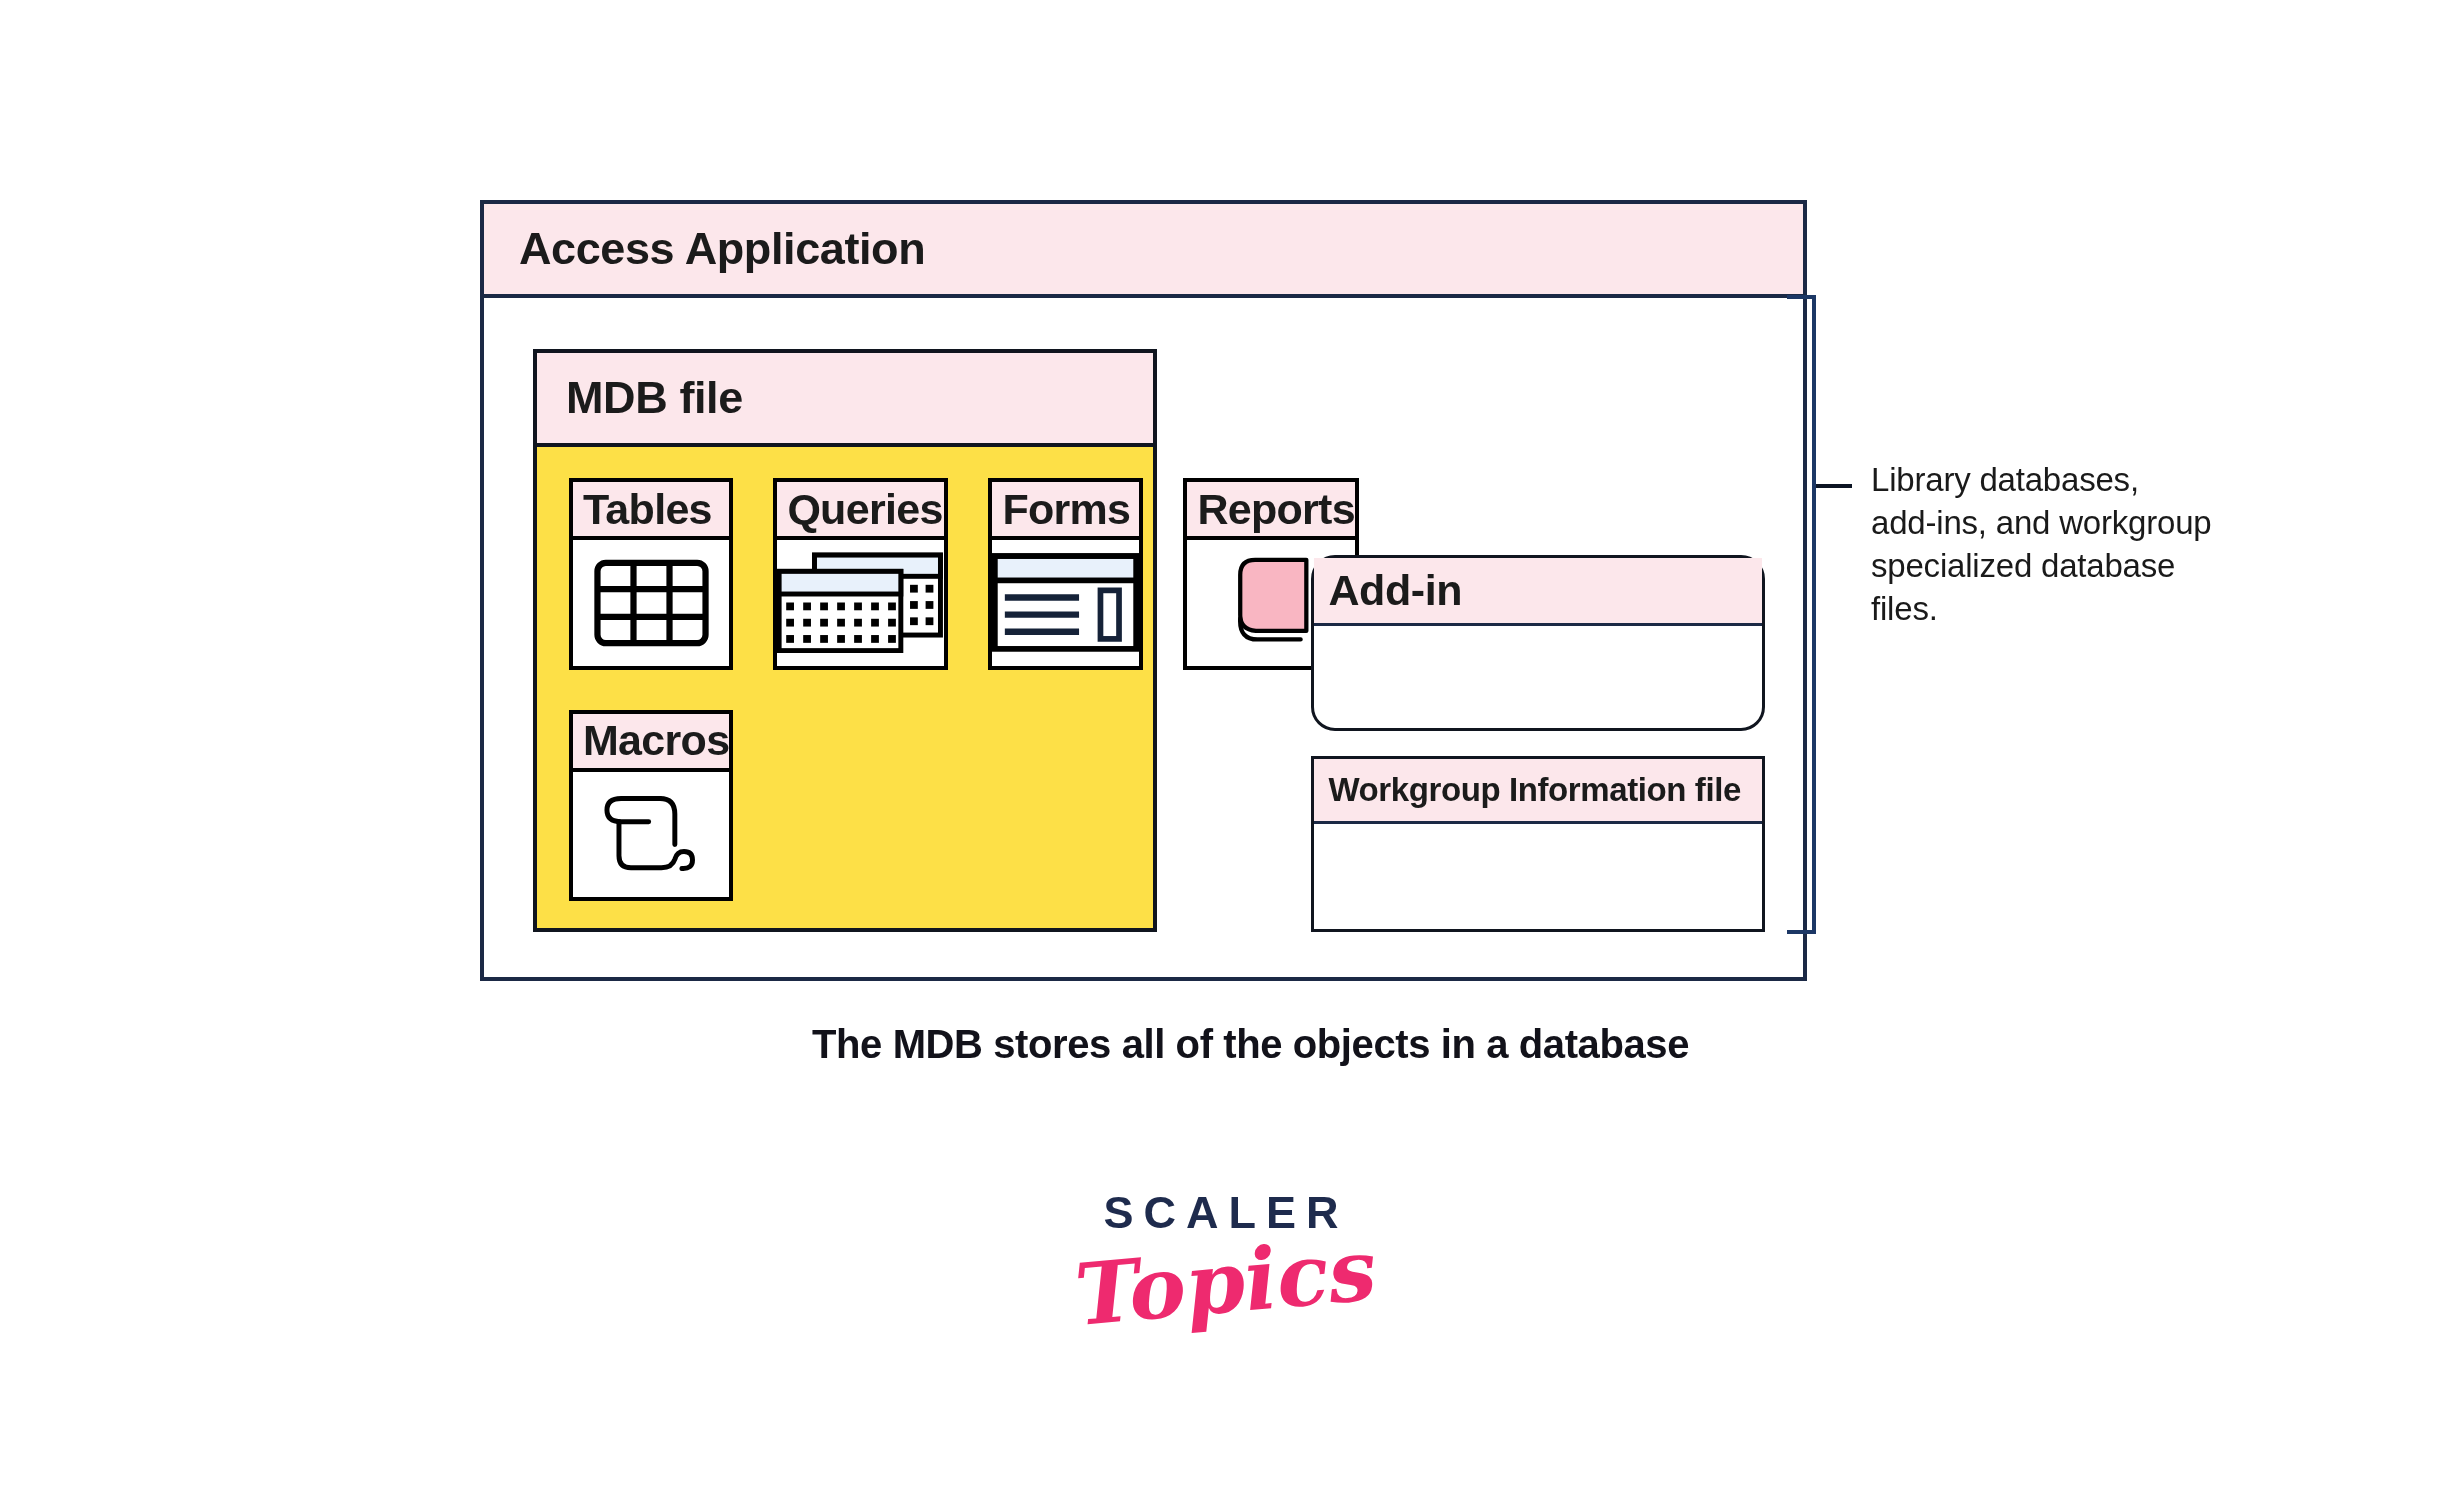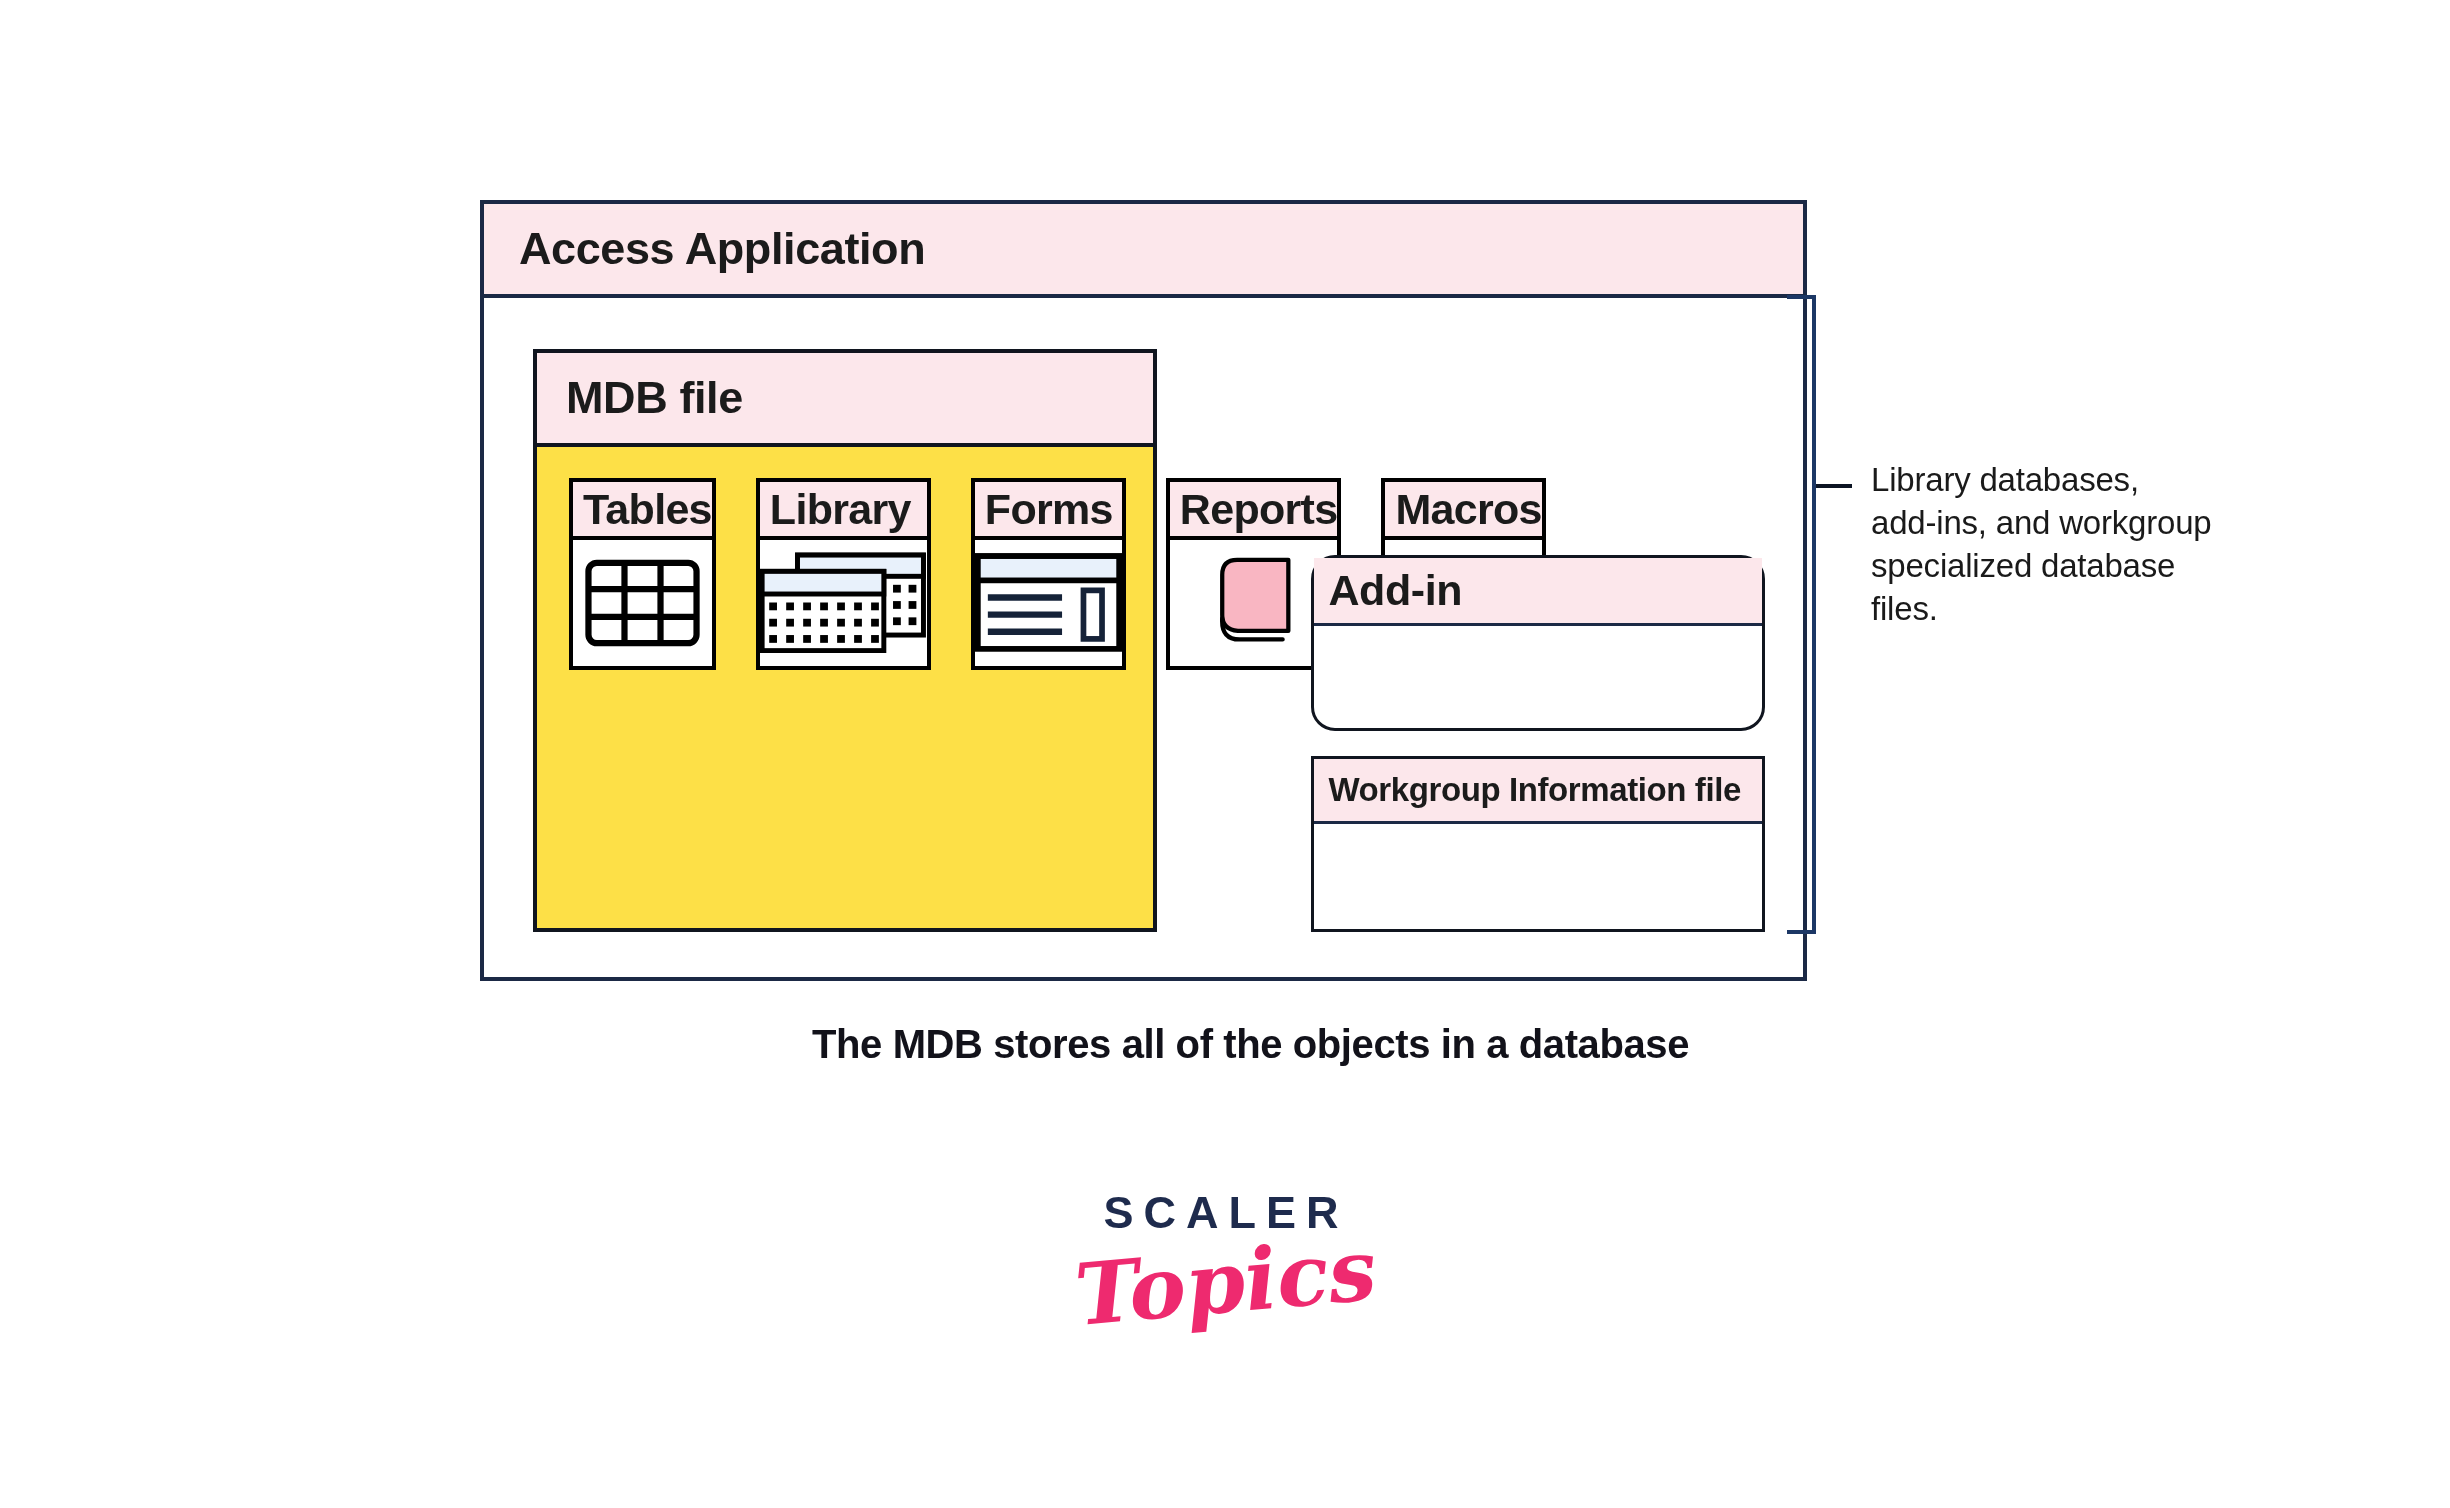--- a/index.html
+++ b/index.html
@@ -17,21 +17,21 @@
                   font-size:45px; font-weight:600; letter-spacing:-0.4px; color:#1b1b1b; }
 
   
   .mdb-box { position:absolute; left:533px; top:349px; width:624px; height:583px;
              border:4.3px solid #10151f; background:#fde047; }
   .mdb-header { height:94px; background:#fce7eb; border-bottom:4.3px solid #10151f;
                 display:flex; align-items:center; padding-left:29px;
                 font-size:45px; font-weight:600; letter-spacing:-0.4px; color:#1b1b1b; }
   .mdb-grid { position:absolute; left:0; right:0; top:98px; bottom:0;
               padding:27px 32px; display:grid;
-              grid-template-columns:repeat(5,1fr); grid-template-rows:1fr 1fr;
+              grid-template-columns:repeat(4,1fr); grid-template-rows:1fr 1fr;
               column-gap:11.5px; row-gap:21.6px;gap:40px; }
   .cell { border:4.3px solid #000; background:#fff; display:flex; flex-direction:column; }
   .cell-header { height:58px; background:#fce7eb; border-bottom:4.3px solid #000;
                  display:flex; align-items:center; padding-left:10px;
                  font-size:43px; font-weight:600; letter-spacing:-0.7px; color:#1b1b1b; }
   .cell-body { flex:1; display:flex; align-items:center; justify-content:center; }
 
   
   .side-box { position:absolute; left:1311px; width:454px; height:176px;
               border:3.6px solid #10151f; background:#fff; }
@@ -92,21 +92,21 @@
             <line x1="57" y1="6" x2="57" y2="120" stroke="#000" stroke-width="9"></line>
             <line x1="109" y1="6" x2="109" y2="120" stroke="#000" stroke-width="9"></line>
             <line x1="6" y1="43" x2="160" y2="43" stroke="#000" stroke-width="9"></line>
             <line x1="6" y1="83" x2="160" y2="83" stroke="#000" stroke-width="9"></line>
           </svg>
         </div>
       </div>
 
       <div class="cell">
         <div class="cell-header">
-          <span>Library</span>
+          <span>Queries</span>
         </div>
         <div class="cell-body">
           <svg width="167" height="101" viewBox="0 0 236 142">
             <rect x="53" y="4" width="178" height="113" fill="#fff" stroke="#000" stroke-width="7"></rect>
             <rect x="53" y="4" width="178" height="30" fill="#e8f1fb" stroke="#000" stroke-width="7"></rect>
             <g fill="#000">
               <rect x="188" y="46" width="11" height="11"></rect>
                 <rect x="210" y="46" width="11" height="11"></rect>
               <rect x="188" y="69" width="11" height="11"></rect>
                 <rect x="210" y="69" width="11" height="11"></rect>

